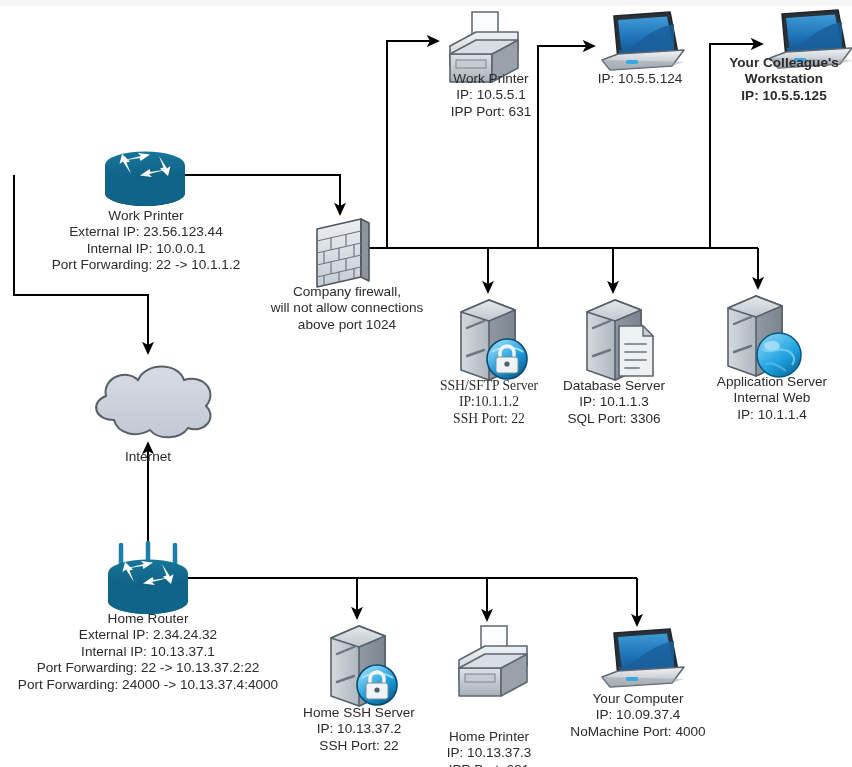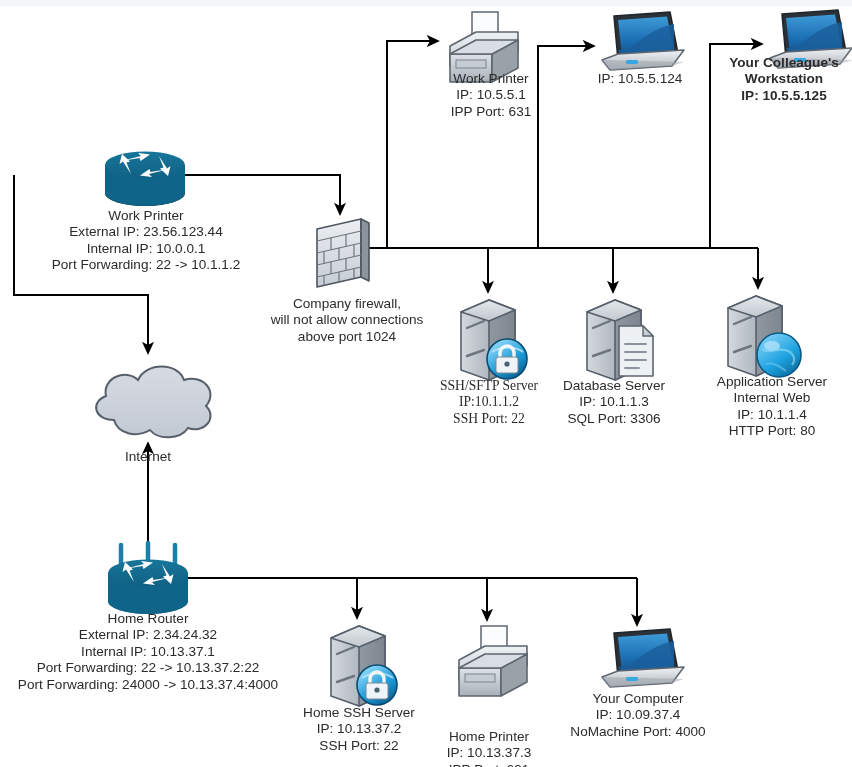--- a/index.html
+++ b/index.html
@@ -310,21 +310,21 @@
 
 <div class="node" style="left:0px; top:208px; width:292px;">
   <span class="caption">
     <span>Work Printer</span>
     <span>External IP: 23.56.123.44</span>
     <span>Internal IP: 10.0.0.1</span>
     <span>Port Forwarding: 22 -&gt; 10.1.1.2</span>
   </span>
 </div>
 
-<div class="node" style="left:252px; top:284px; width:190px;margin-top:12px;">
+<div class="node" style="left:252px; top:284px; width:190px;">
   <span class="caption">
     <span>Company firewall,</span>
     <span>will not allow connections</span>
     <span>above port 1024</span>
   </span>
 </div>
 
 <div class="node" style="left:410px; top:71px; width:162px;">
   <span class="caption">
     <span>Work Printer</span>
@@ -361,21 +361,20 @@
     <span>IP: 10.1.1.3</span>
     <span>SQL Port: 3306</span>
   </span>
 </div>
 
 <div class="node" style="left:692px; top:374px; width:160px;">
   <span class="caption">
     <span>Application Server</span>
     <span>Internal Web</span>
     <span>IP: 10.1.1.4</span>
-    <span>HTTP Port: 80</span>
   </span>
 </div>
 
 <div class="node" style="left:98px; top:449px; width:100px;">
   <span class="caption">
     <span>Internet</span>
   </span>
 </div>
 
 <div class="node" style="left:0px; top:611px; width:296px;">

